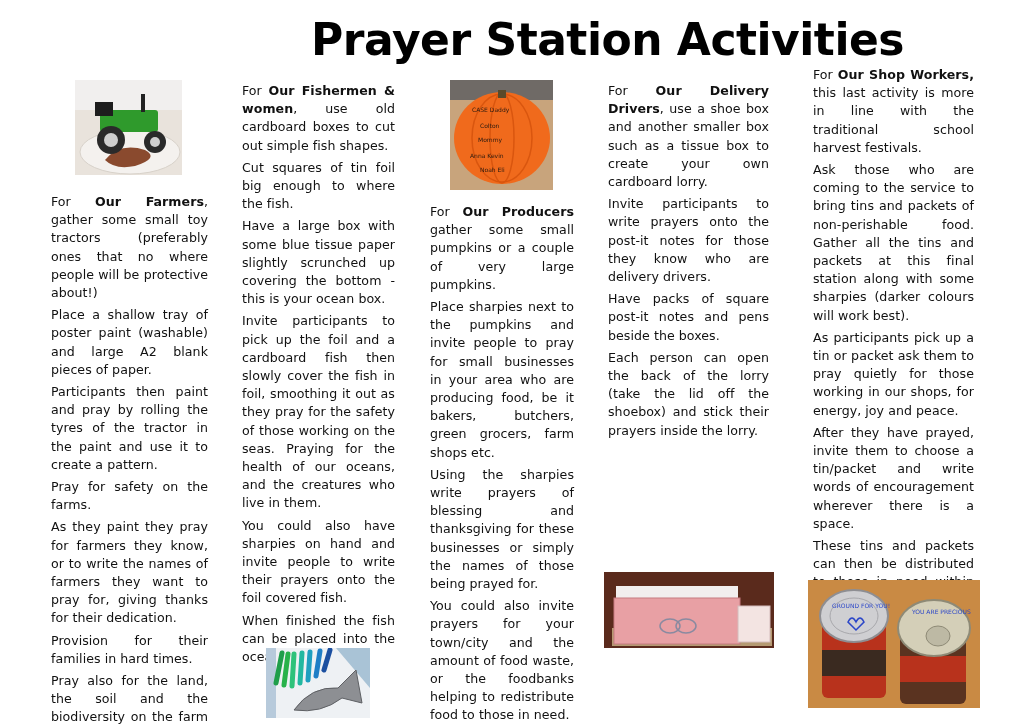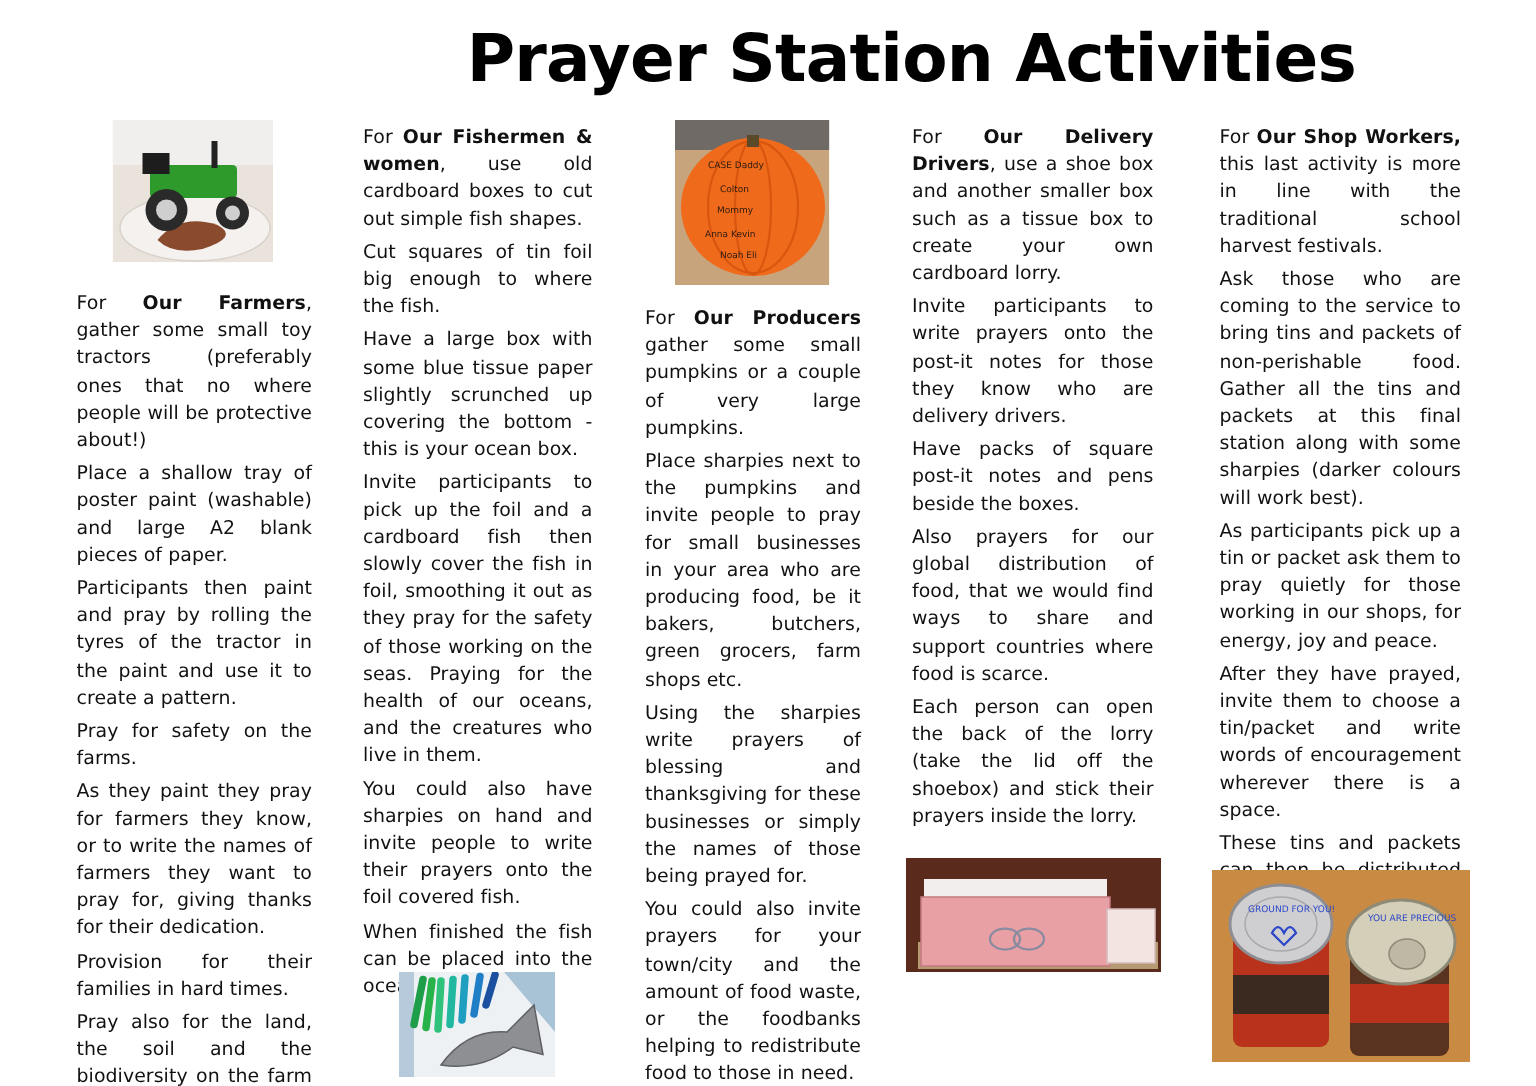--- a/index.html
+++ b/index.html
@@ -11,21 +11,21 @@
   .col { position:absolute; font-size:12.6px; line-height:18.2px; text-align:justify;
          letter-spacing:0.05px; }
   .col p { margin:4px; }
   .col b { font-weight:bold; }
   .photo { position:absolute; overflow:hidden; }
   .photo svg { display:block; width:100%; height:100%; }
   .c1 { left:47px; top:189px; width:165px; }
   .c2 { left:238px; top:78px; width:161px; }
   .c3 { left:426px; top:199px; width:152px; }
   .c4 { left:604px; top:78px; width:169px; }
-  .c5 { left:809px; top:78px; width:169px; }
+  .c5 { left:809px; top:62px; width:169px; }
 </style>
 </head>
 <body>
 
 <div class="title">Prayer Station Activities</div>
 
 <div class="photo" style="left:75px; top:80px; width:107px; height:95px;">
   <svg viewBox="0 0 107 95" preserveAspectRatio="none">
     <rect width="107" height="95" fill="#e9e3dc"></rect>
     <rect x="0" y="0" width="107" height="30" fill="#f1efee"></rect>
@@ -97,21 +97,20 @@
   <p><span>For </span><b>Our Producers</b><span> gather some small pumpkins or a couple of very large pumpkins.</span></p>
   <p>Place sharpies next to the pumpkins and invite people to pray for small businesses in your area who are producing food, be it bakers, butchers, green grocers, farm shops etc.</p>
   <p>Using the sharpies write prayers of blessing and thanksgiving for these businesses or simply the names of those being prayed for.</p>
   <p>You could also invite prayers for your town/city and the amount of food waste, or the foodbanks helping to redistribute food to those in need.</p>
 </div>
 
 <div class="col c4">
   <p><span>For </span><b>Our Delivery Drivers</b><span>, use a shoe box and another smaller box such as a tissue box to create your own cardboard lorry.</span></p>
   <p>Invite participants to write prayers onto the post-it notes for those they know who are delivery drivers.</p>
   <p>Have packs of square post-it notes and pens beside the boxes.</p>
-  <p>Also prayers for our global distribution of food, that we would find ways to share and support countries where food is scarce.</p>
   <p>Each person can open the back of the lorry (take the lid off the shoebox) and stick their prayers inside the lorry.</p>
 </div>
 <div class="photo" style="left:604px; top:572px; width:170px; height:76px;">
   <svg viewBox="0 0 170 76" preserveAspectRatio="none">
     <rect width="170" height="76" fill="#5a2a1c"></rect>
     <rect x="8" y="56" width="160" height="18" fill="#b59a72"></rect>
     <rect x="12" y="14" width="122" height="16" fill="#f2eeee"></rect>
     <rect x="10" y="26" width="126" height="46" fill="#e8a0a4"></rect>
     <rect x="10" y="26" width="126" height="46" fill="none" stroke="#c57a80"></rect>
     <ellipse cx="66" cy="54" rx="10" ry="7" fill="none" stroke="#8a8aa0" stroke-width="1.5"></ellipse>

